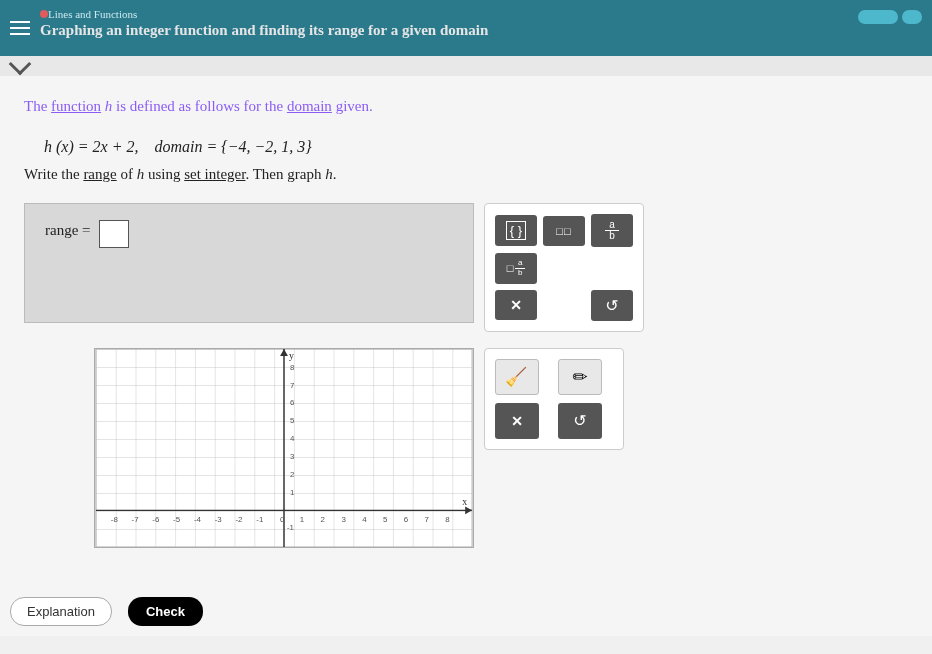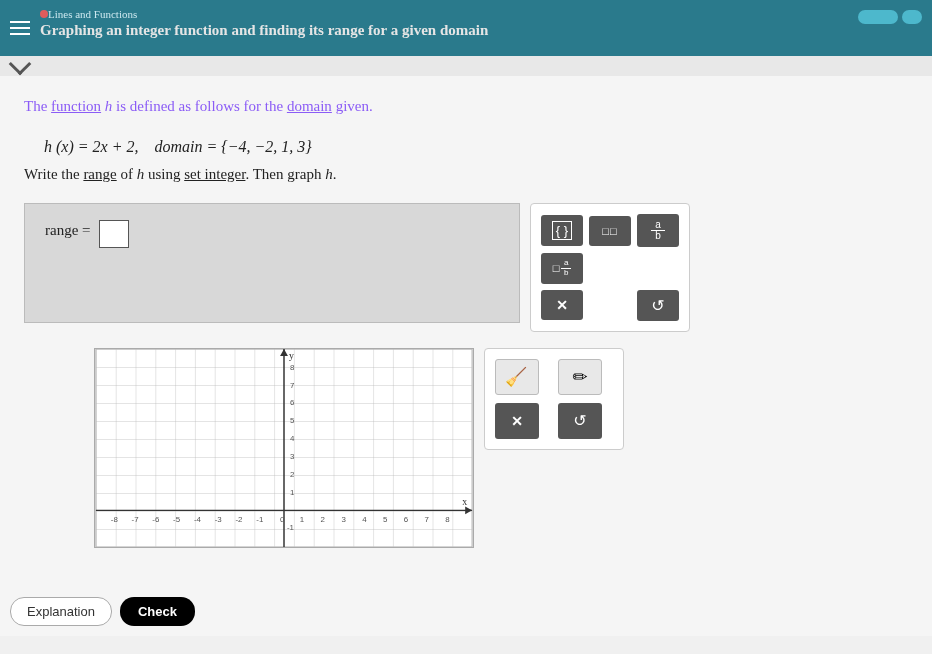--- a/index.html
+++ b/index.html
@@ -122,21 +122,21 @@
       display: flex;
       gap: 10px;
       align-items: flex-start;
       margin-bottom: 16px;
     }
 
     .input-area {
       background: #d8d8d8;
       border: 1px solid #bbb;
       padding: 16px 20px;
-      width: 496px;
+      width: 450px;
       min-height: 120px;
       display: flex;
       align-items: flex-start;
       gap: 8px;
     }
 
     .range-label {
       font-size: 15px;
       color: #222;
       white-space: nowrap;
@@ -253,21 +253,21 @@
       justify-content: center;
       font-size: 18px;
     }
 
     
     .bottom-buttons {
       position: absolute;
       bottom: 10px;
       left: 10px;
       display: flex;
-      gap: 8px;
+      gap: 16px;
     }
     .btn-explanation {
       background: white;
       border: 1px solid #aaa;
       border-radius: 14px;
       padding: 6px 16px;
       font-size: 13px;
       cursor: pointer;
       color: #333;
     }

